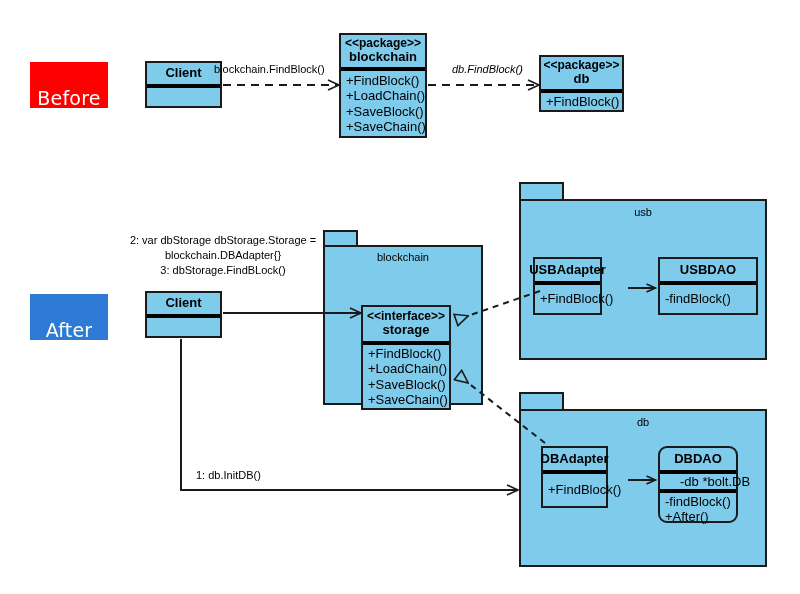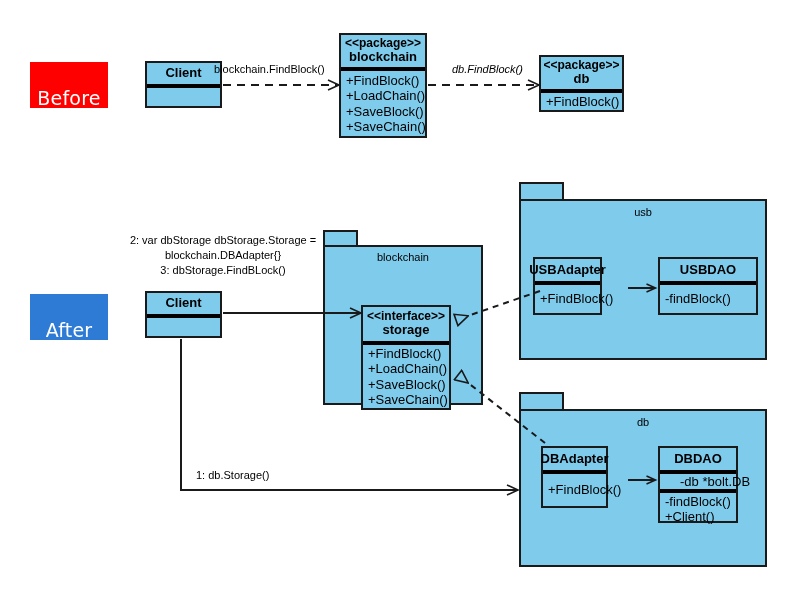--- a/index.html
+++ b/index.html
@@ -231,34 +231,34 @@
 
   <div class="uml-box" style="left:541px; top:446px; width:67px; height:62px;">
     <div class="uml-compartment" style="height:22px;">
       <div class="uml-head">DBAdapter</div>
     </div>
     <div class="uml-compartment uml-members" style="height:36px; justify-content:center;">
       <div class="uml-member">+FindBlock()</div>
     </div>
   </div>
 
-  <div class="uml-box" style="left:658px; top:446px; width:80px; height:77px;">
+  <div class="uml-box" style="left:658px; top:446px; width:80px; height:77px;border-radius:9px;">
     <div class="uml-compartment" style="height:22px;">
       <div class="uml-head">DBDAO</div>
     </div>
     <div class="uml-compartment uml-members" style="height:19px; justify-content:center;padding-left:20px;">
       <div class="uml-member">-db *bolt.DB</div>
     </div>
     <div class="uml-compartment uml-members" style="height:36px;">
       <div class="uml-member">-findBlock()</div>
-      <div class="uml-member">+Client()</div>
-    </div>
-  </div>
-
-  <div class="edge-label" style="left:196px; top:468px;">1: db.Storage()</div>
+      <div class="uml-member">+After()</div>
+    </div>
+  </div>
+
+  <div class="edge-label" style="left:196px; top:468px;">1: db.InitDB()</div>
 
   <svg class="overlay" viewBox="0 0 800 594" xmlns="http://www.w3.org/2000/svg">
     <defs>
       <marker id="openArrow" markerWidth="14" markerHeight="12" refX="11" refY="6" orient="auto" markerUnits="userSpaceOnUse">
         <path d="M1,1 L12,6 L1,11" fill="none" stroke="#1a1a1a" stroke-width="1.6"></path>
       </marker>
       <marker id="openArrowSm" markerWidth="12" markerHeight="10" refX="9.5" refY="5" orient="auto" markerUnits="userSpaceOnUse">
         <path d="M1,1 L10,5 L1,9" fill="none" stroke="#1a1a1a" stroke-width="1.6"></path>
       </marker>
       <marker id="hollowTri" markerWidth="16" markerHeight="14" refX="14" refY="7" orient="auto" markerUnits="userSpaceOnUse">

